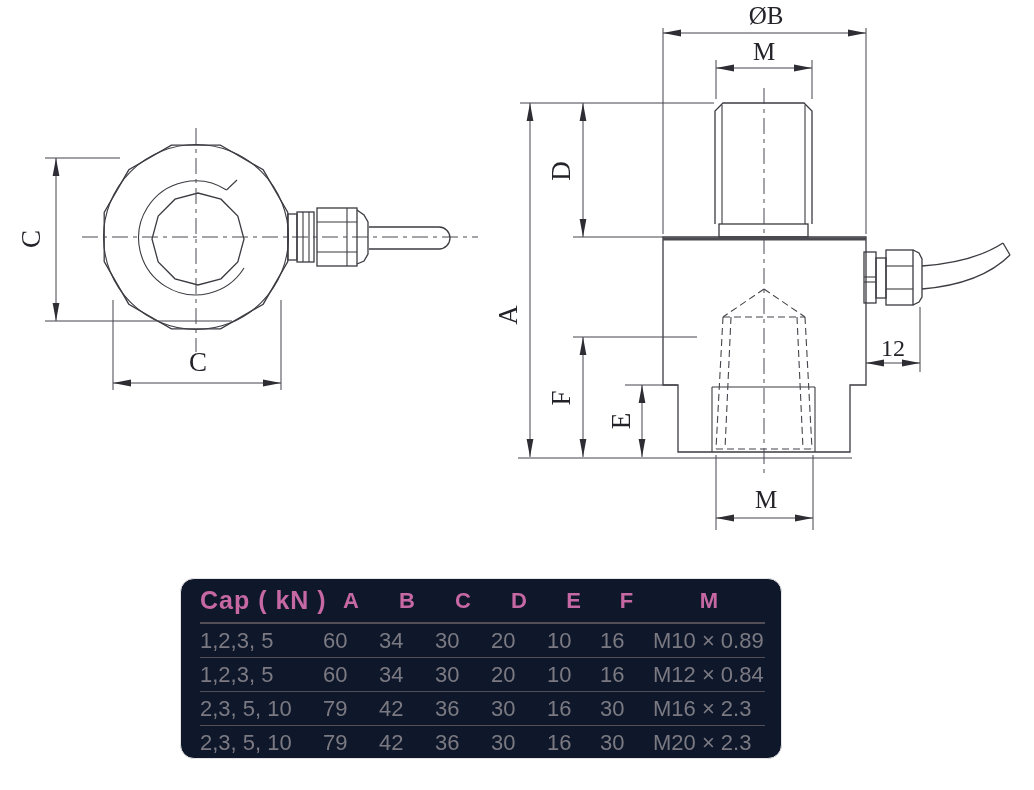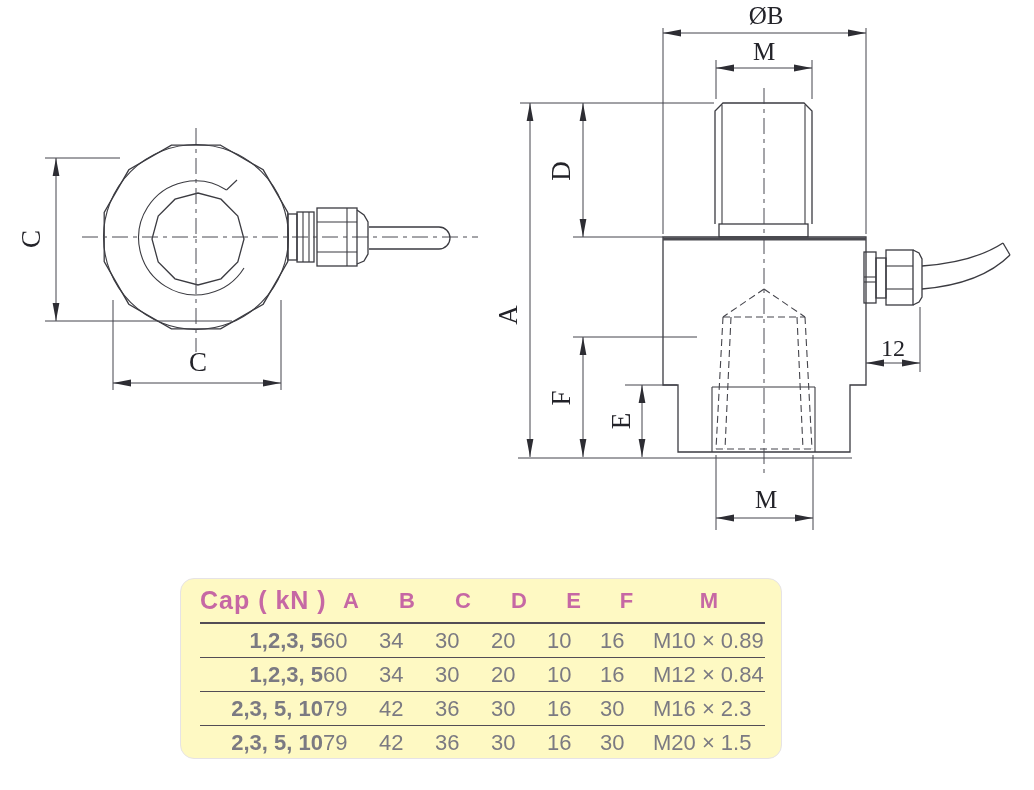--- a/index.html
+++ b/index.html
@@ -10,29 +10,29 @@
   .geo{stroke:#3b3b41;stroke-width:1.3;fill:none;}
   .geo2{stroke:#3b3b41;stroke-width:1.1;fill:none;}
   .thick{stroke:#4a4a50;stroke-width:3;fill:none;}
   .dim{stroke:#45454c;stroke-width:1;fill:none;}
   .hid{stroke:#45454c;stroke-width:1.1;fill:none;stroke-dasharray:7 4;}
   .cl{stroke:#4a4a52;stroke-width:1;fill:none;stroke-dasharray:16 5 4 5;}
   .arr{fill:#2d2d33;}
 
   
   .spec{position:absolute;left:180px;top:578px;width:602px;height:181px;
-        background:#fef9c3;border:1px solid #e6e3e6;border-radius:14px;box-sizing:border-box;}
+        background:#0f172a;border:1px solid #e6e3e6;border-radius:14px;box-sizing:border-box;}
   .spec table{border-collapse:collapse;table-layout:fixed;width:565px;margin-left:19px;}
   .spec th,.spec td{padding:0;margin:0;white-space:nowrap;}
   .spec th{height:43px;border-bottom:2px solid #534d55;color:#c668a4;
            font-weight:bold;font-size:22px;text-align:center;vertical-align:middle;}
   .spec th.cap{font-size:25px;text-align:left;letter-spacing:1px;}
   .spec td{height:33px;border-bottom:1px solid #534d55;color:#7b7a82;
            font-size:22px;text-align:left;vertical-align:middle;}
-  .spec td.cap{text-align:right;font-weight:bold;}
+  .spec td.cap{text-align:left;}
   .spec tr.last td{border-bottom:none;}
 </style>
 </head>
 <body>
 
 <div class="frame">
 
   <svg width="1034" height="790" viewBox="0 0 1034 790">
     <defs>
       <path id="arr" d="M0,0 L3.4,18 L-3.4,18 Z"></path>
@@ -248,19 +248,19 @@
         <td>M16 × 2.3</td>
       </tr>
       <tr class="last">
         <td class="cap">2,3, 5, 10</td>
         <td>79</td>
         <td>42</td>
         <td>36</td>
         <td>30</td>
         <td>16</td>
         <td>30</td>
-        <td>M20 × 1.5</td>
+        <td>M20 × 2.3</td>
       </tr>
     </tbody>
       </table>
   </div>
 
 </div>
 
 </body></html>

